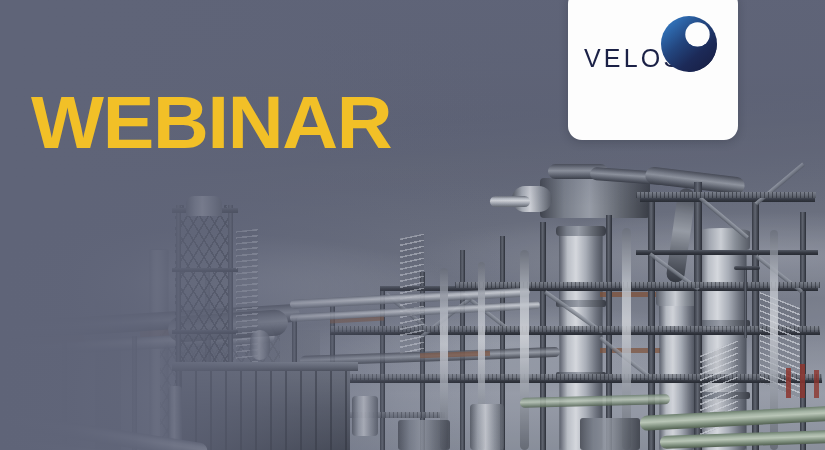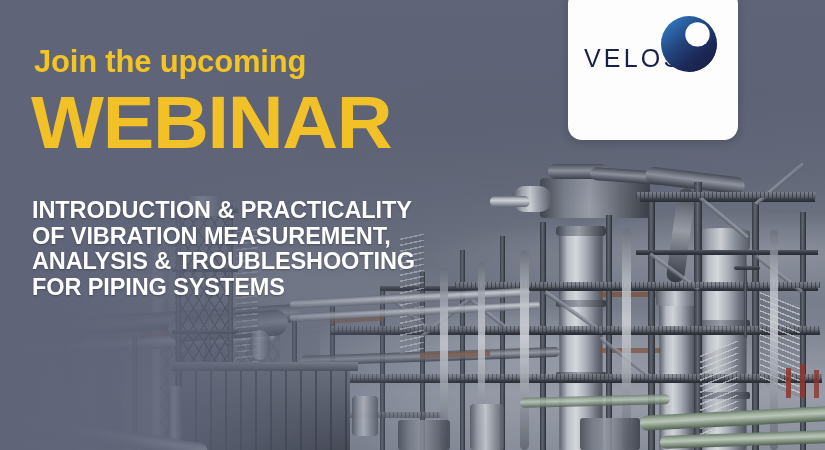--- a/index.html
+++ b/index.html
@@ -322,26 +322,21 @@
       <div class="el coldark" style="left:580px;top:418px;width:60px;height:32px;border-radius:3px;opacity:.85"></div>
       <div class="el coldark" style="left:398px;top:420px;width:52px;height:30px;border-radius:3px;opacity:.8"></div>
 
       <div class="photo-tint"></div>
       <div class="photo-fade-top"></div>
       <div class="photo-fade-left"></div>
     </div>
   </div>
 
   <div class="copy">
-    <div class="eyebrow">Join the upcoming</div>
     <div class="headline">WEBINAR</div>
-    <div class="subtitle">INTRODUCTION &amp; PRACTICALITY
-OF VIBRATION MEASUREMENT,
-ANALYSIS &amp; TROUBLESHOOTING
-FOR PIPING SYSTEMS</div>
   </div>
 
   <div class="logo-card">
     <div class="logo-wrap">
       <div class="logo-text">VELOSI</div>
       <div class="logo-mark">
         <svg width="60" height="60" viewBox="0 0 60 60" aria-hidden="true">
           <defs>
             <linearGradient id="velGrad" x1="0" y1="0" x2="0.85" y2="1">
               <stop offset="0%" stop-color="#3f86c9"></stop>

